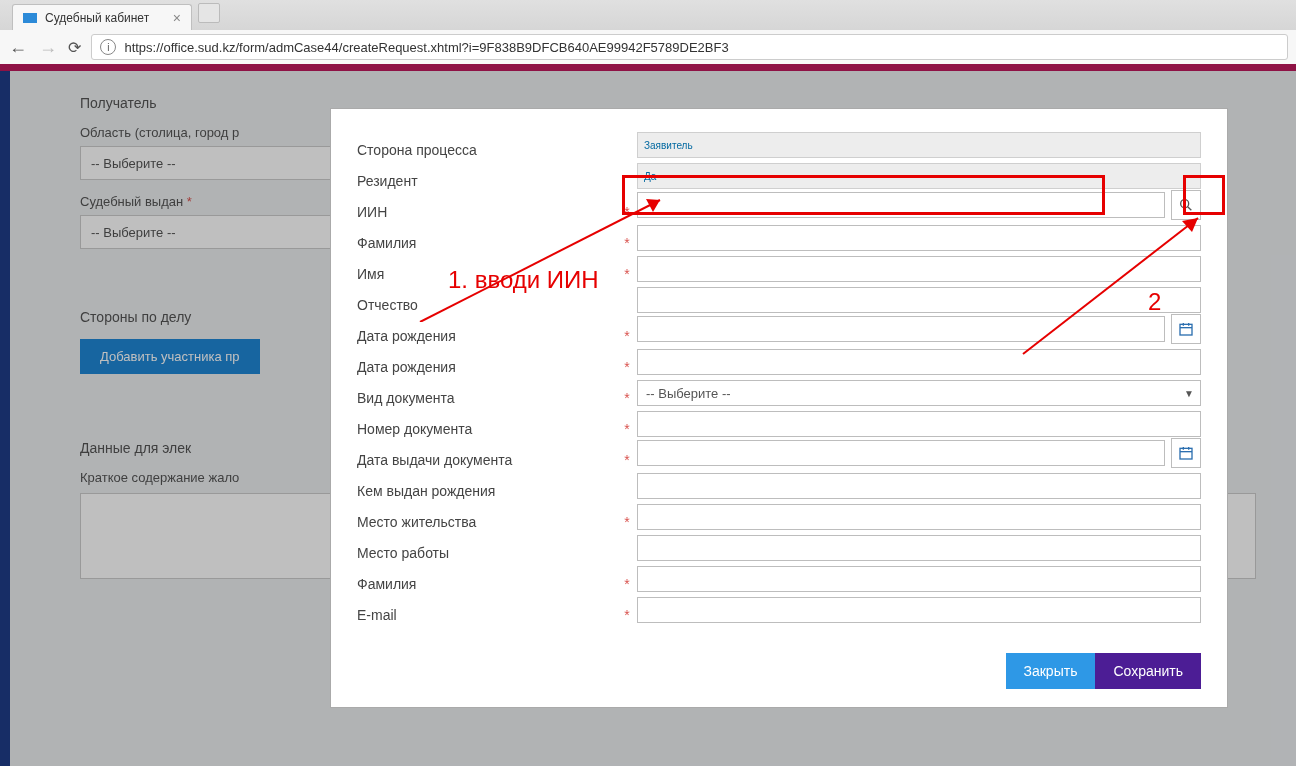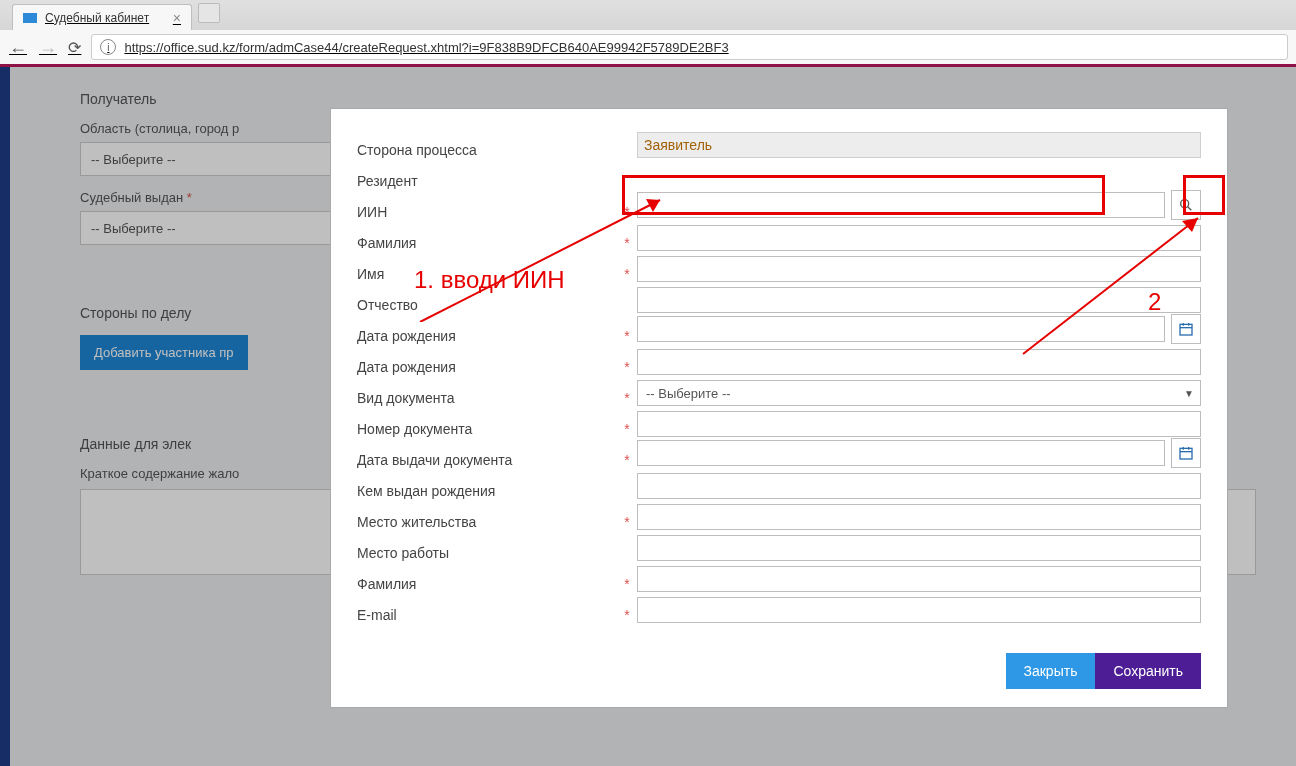--- a/index.html
+++ b/index.html
@@ -1,18 +1,18 @@
 <!DOCTYPE html>
 <html><head>
 <meta charset="utf-8">
 <style>
   * { box-sizing: border-box; margin: 0; padding: 0; font-family: Arial, Helvetica, sans-serif; }
   body { background: #fff; width: 1296px; height: 766px; overflow: hidden; position: relative; }
 
-  .browser-chrome { background: #f2f2f2; border-bottom: 3px solid #be185d; text-decoration: underline; }
+  .browser-chrome { background: #f2f2f2; border-bottom: 7px solid #be185d; }
   .tabs-row { height: 30px; background: linear-gradient(#e0e0e0,#d6d6d6); display: flex; align-items: end; padding-left: 12px; }
   .tab { height: 26px; background: #f7f7f7; border: 1px solid #bfbfbf; border-bottom: none; border-radius: 3px 3px 0 0; padding: 0 10px; display: flex; align-items: center; font-size: 12px; color: #333; gap: 8px; min-width: 180px; }
   .tab .favicon { width: 14px; height: 10px; background: #2c8ad8; display: inline-block; }
   .tab .close-x { color: #888; margin-left: auto; font-size: 14px; }
   .new-tab { width: 22px; height: 20px; background: #e5e5e5; border: 1px solid #bbb; margin-left: 6px; border-radius: 2px; align-self: center; position: relative; top: -2px; }
 
   .addr-row { height: 34px; display: flex; align-items: center; padding: 0 8px; gap: 10px; background: #f7f7f7; }
   .nav-arrow { font-size: 18px; color: #555; width: 20px; text-align: center; }
   .nav-arrow.fwd { color: #bbb; }
   .reload { font-size: 16px; color: #555; }
@@ -21,33 +21,33 @@
 
   .page-bg { position: relative; height: calc(766px - 64px); background: #eceff1; }
   .left-bar { position: absolute; left: 0; top: 0; bottom: 0; width: 10px; background: #1f3c88; }
   .content-wrap { position: absolute; left: 80px; right: 40px; top: 0; bottom: 0; padding-top: 8px; }
 
   .section-title { font-size: 14px; color: #555; padding: 16px 0 14px; }
   .field-label { font-size: 13px; color: #555; margin-bottom: 6px; }
   .req { color: #d9534f; }
   .dropdown { height: 34px; border: 1px solid #ccc; background: #fff; display: flex; align-items: center; padding: 0 10px; font-size: 13px; color: #555; width: 260px; margin-bottom: 14px; }
 
-  .blue-btn { background: #1f87d6; color: #fff; font-size: 13px; padding: 10px 14px; border: none; display: inline-block; }
+  .blue-btn { background: #1f87d6; color: #fff; font-size: 13px; padding: 10px 20px; border: none; display: inline-block; }
 
   .textarea { width: 100%; height: 86px; border: 1px solid #ccc; background: #fff; margin-top: 8px; }
 
   .overlay { position: absolute; inset: 64px 0 0 0; background: rgba(0,0,0,0.25); }
 
   .modal { position: absolute; top: 108px; left: 330px; width: 898px; background: #fff; border: 1px solid #aaa; padding: 18px 26px 18px 26px; }
   .m-row { display: flex; align-items: flex-end; min-height: 31px; font-size: 14px; color: #444; }
   .m-label { width: 260px; }
   .m-star { width: 20px; color: #d9534f; text-align: center; }
   .m-field { flex: 1; display: flex; align-items: center; gap: 6px; }
   .m-input { flex: 1; height: 26px; border: 1px solid #bdbdbd; background: #fff; padding: 0 6px; font-size: 13px; }
-  .m-readonly { flex: 1; height: 26px; border: 1px solid #cfcfcf; background: #ededed; padding: 0 6px; display: flex; align-items: center; font-size: 14px; color: #a16207; }
+  .m-readonly { flex: 1; height: 26px; border: 1px solid #cfcfcf; background: #ededed; padding: 0 6px; display: flex; align-items: center; font-size: 10px; color: #0369a1; }
   .m-select { flex: 1; height: 26px; border: 1px solid #bdbdbd; background: #fff; display: flex; align-items: center; padding: 0 8px; font-size: 13px; color: #555; position: relative; }
   .m-select .caret { position: absolute; right: 6px; font-size: 10px; color: #555; }
   .icon-btn { width: 30px; height: 30px; border: 1px solid #bdbdbd; display: flex; align-items: center; justify-content: center; font-size: 15px; color: #555; background: #fff; }
   .cal-icon svg { width: 16px; height: 16px; }
 
   .modal-footer { display: flex; justify-content: flex-end; margin-top: 30px; }
   .mbtn { padding: 10px 18px; font-size: 14px; color: #fff; border: none; }
   .mbtn.close { background: #2e98e6; }
   .mbtn.save { background: #4c1d95; }
 
@@ -113,20 +113,23 @@
   <div class="m-row">
     <div class="m-label">Сторона процесса</div>
     <div class="m-star"></div>
     <div class="m-field">
         <div class="m-readonly">Заявитель</div>
       </div>
   </div>
   <div class="m-row">
     <div class="m-label">Резидент</div>
     <div class="m-star"></div>
+    <div class="m-field">
+        <div class="m-readonly">Да</div>
+      </div>
   </div>
   <div class="m-row">
     <div class="m-label">ИИН</div>
     <div class="m-star">*</div>
     <div class="m-field">
       <input class="m-input" style="">
       <div class="icon-btn">
         <svg viewBox="0 0 24 24" width="16" height="16" fill="none" stroke="#555" stroke-width="2">
             <circle cx="10" cy="10" r="6"></circle>
             <line x1="20" y1="20" x2="14.5" y2="14.5"></line>
@@ -251,19 +254,19 @@
   </div>
 </div>
 
 <div class="anno-red" style="left:622px; top:175px; width:483px; height:40px;"></div>
 <div class="anno-red" style="left:1183px; top:175px; width:42px; height:40px;"></div>
 
 <svg class="anno-arrow" style="left:380px; top:192px; width:290px; height:130px;">
   <line x1="40" y1="130" x2="280" y2="8" stroke="#e60000" stroke-width="2"></line>
   <polygon points="280,8 266,7 273,20" fill="#e60000"></polygon>
 </svg>
-<div class="anno-text" style="left:414px; top:266px;">1. вводи ИИН</div>
+<div class="anno-text" style="left:448px; top:266px;">1. вводи ИИН</div>
 
 <svg class="anno-arrow" style="left:1018px; top:216px; width:195px; height:140px;">
   <line x1="5" y1="138" x2="180" y2="2" stroke="#e60000" stroke-width="2"></line>
   <polygon points="180,2 164,5 174,16" fill="#e60000"></polygon>
 </svg>
 <div class="anno-text" style="left:1148px; top:288px;">2</div>
 
 </body></html>

